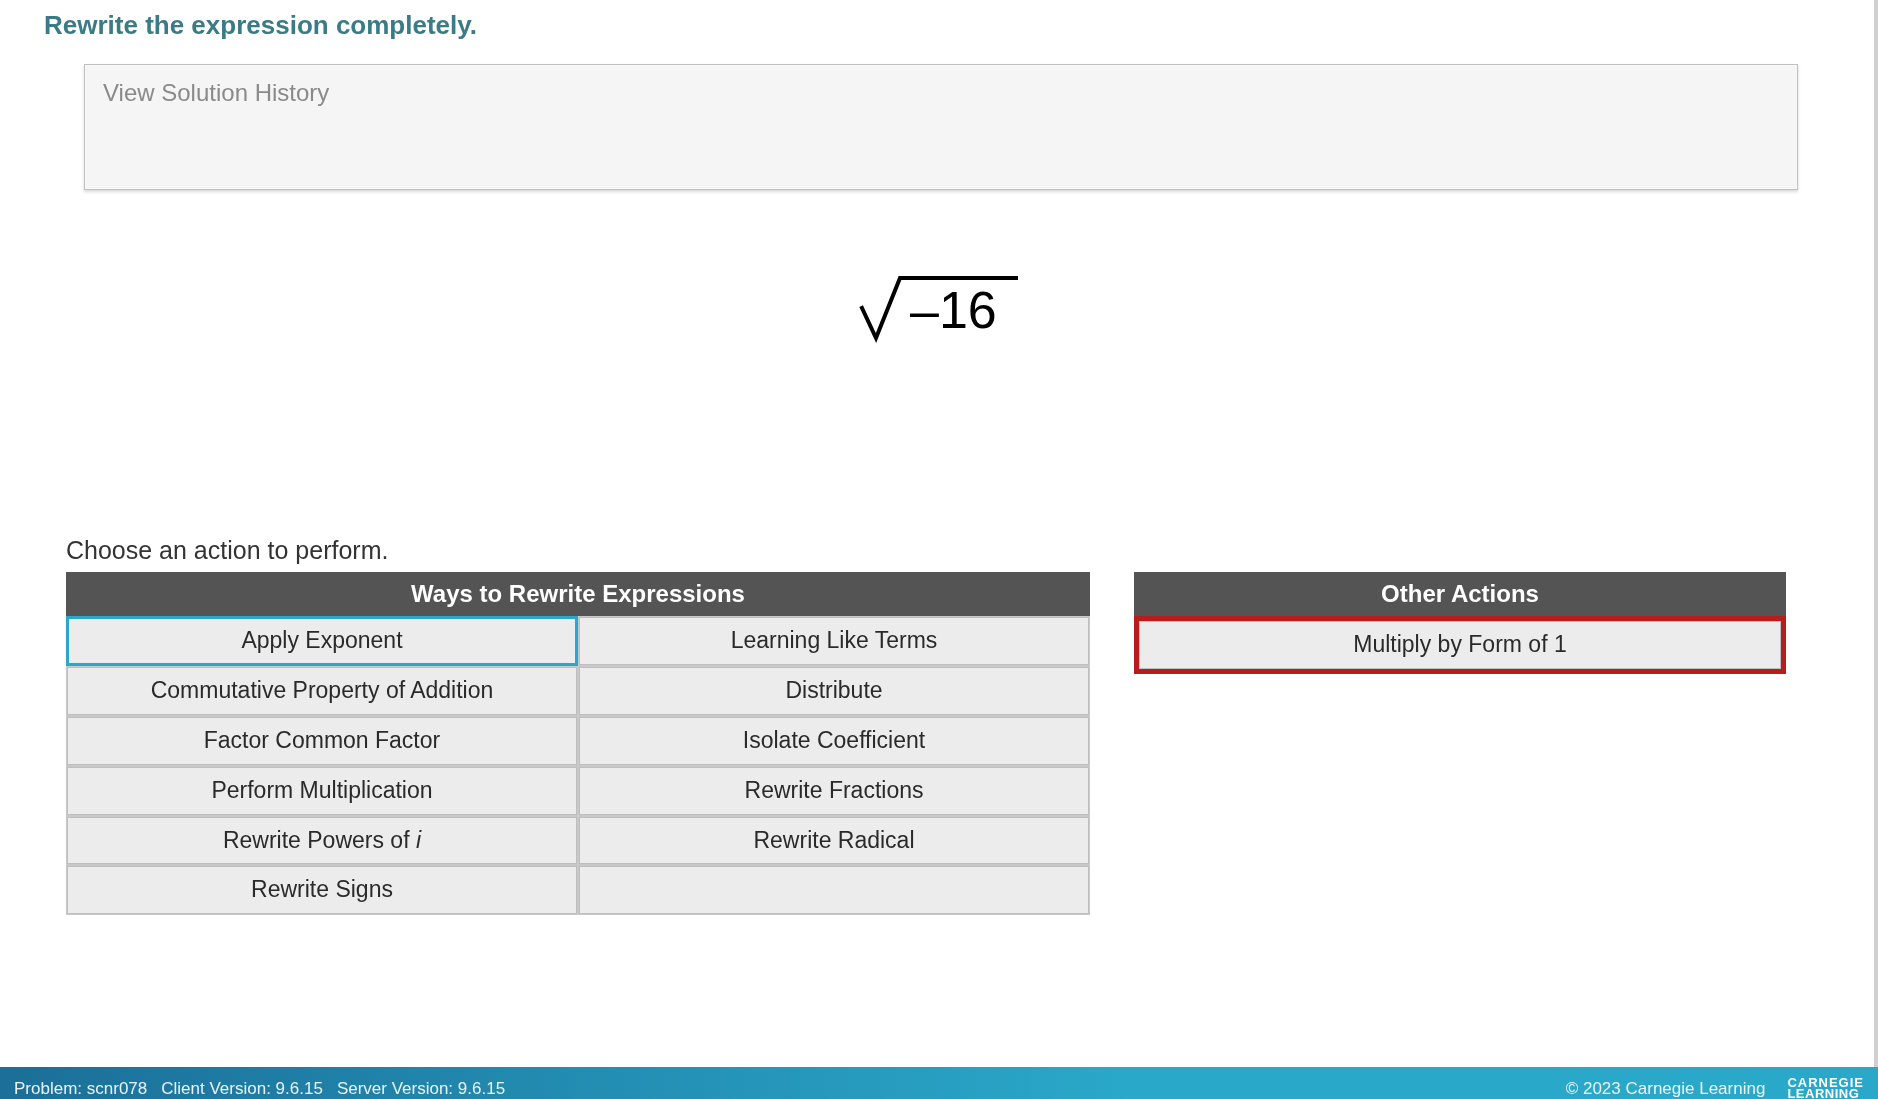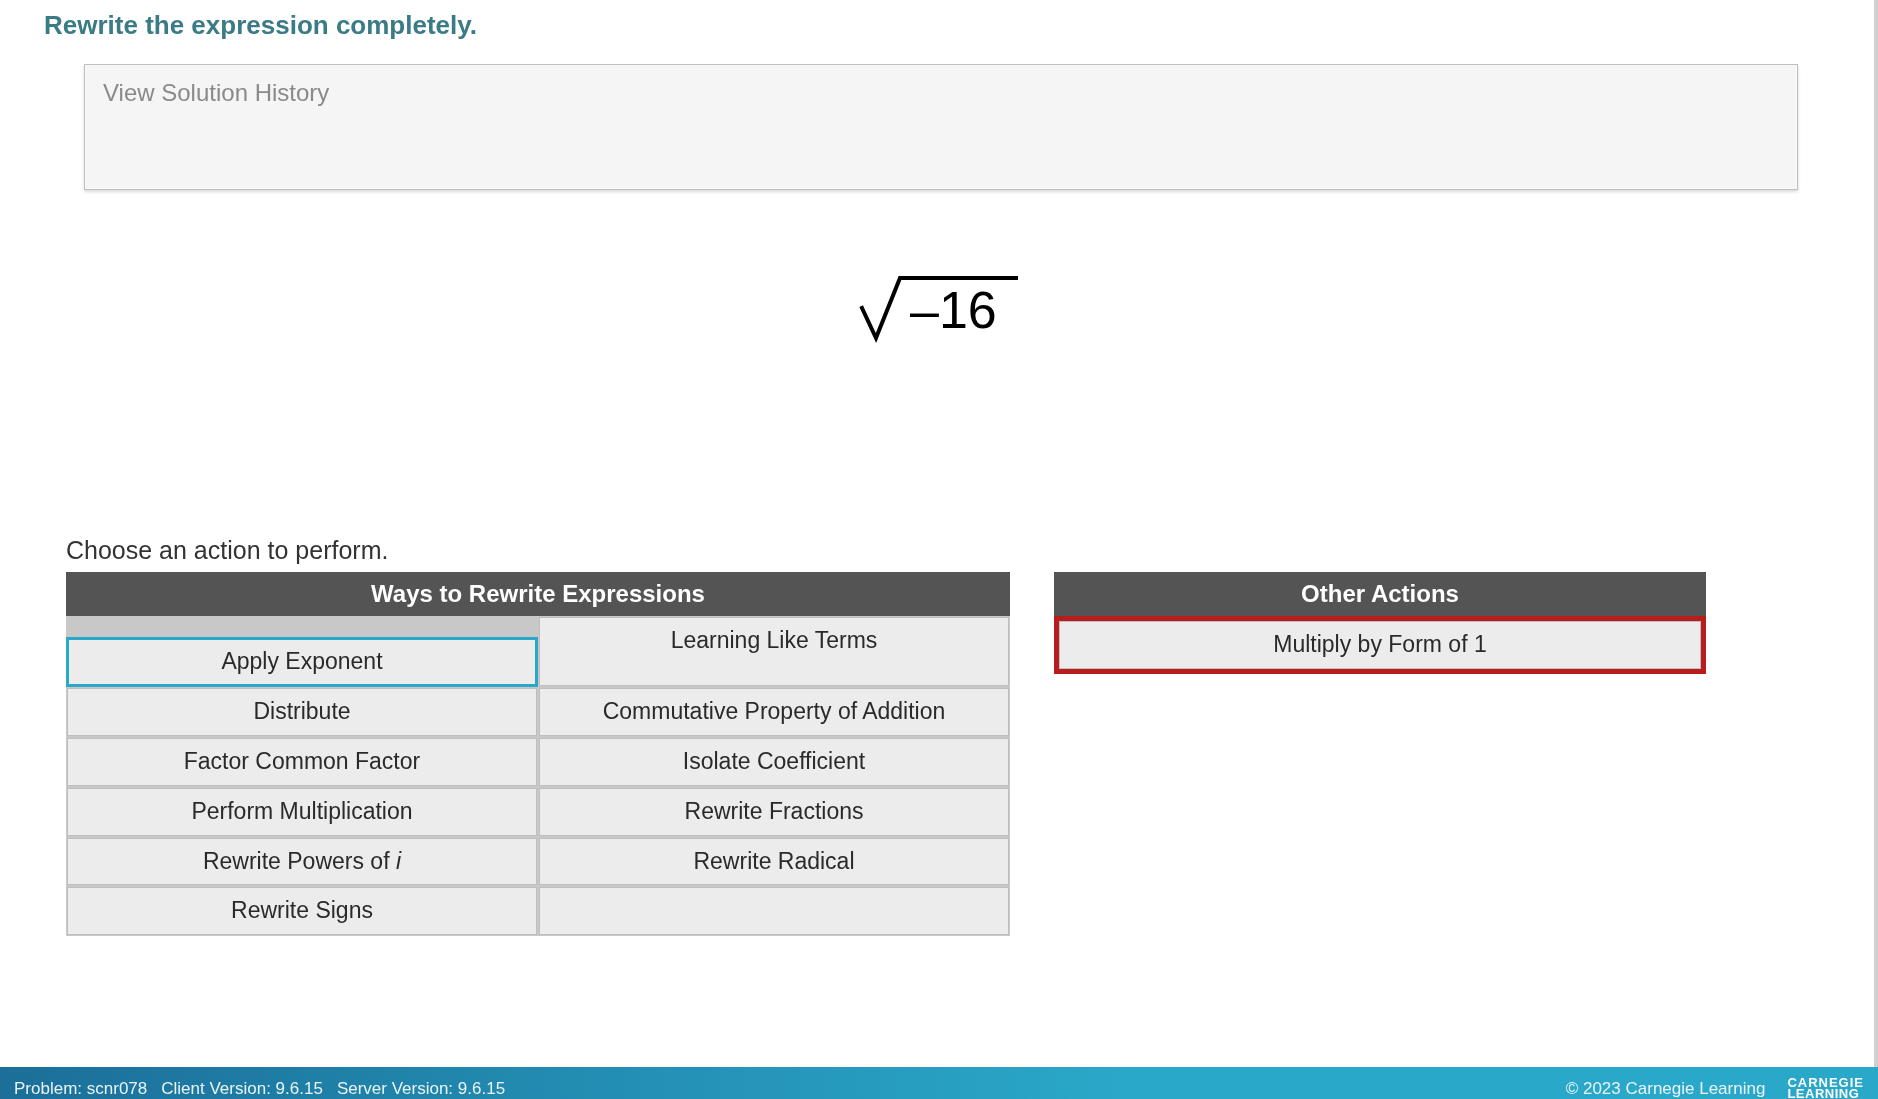--- a/index.html
+++ b/index.html
@@ -70,21 +70,21 @@
     align-items: flex-start;
   }
   .panel-header {
     background: #545454;
     color: #ffffff;
     font-weight: 700;
     text-align: center;
     font-size: 24px;
     padding: 8px 6px;
   }
-  .ways-panel { width: 944px; }
+  .ways-panel { width: 1024px; }
   .other-panel { width: 652px; }
 
   .grid {
     display: grid;
     grid-template-columns: 1fr 1fr;
     gap: 2px;
     background: #c8c8c8;
     border: 1px solid #c8c8c8;
   }
   .other-grid {
@@ -102,21 +102,20 @@
     font-size: 23px;
     padding: 8px 6px;
     color: #2a2a2a;
     cursor: pointer;
     line-height: 1.3;
   }
   .cell.empty { cursor: default; }
   .cell.selected {
     outline: 3px solid #2aa8c9;
     outline-offset: -2px;
-    margin-top: 21px;
   }
   .cell .ital { font-style: italic; }
 
   .footer {
     position: absolute;
     left: 0;
     bottom: 0;
     width: 100%;
     height: 32px;
     background: linear-gradient(90deg, #1b6f99 0%, #2aa8c9 60%, #2aa8c9 100%);
@@ -168,22 +167,22 @@
 
   <div class="choose-label">Choose an action to perform.</div>
 
   <div class="tables-row">
 
     <div class="ways-panel">
       <div class="panel-header">Ways to Rewrite Expressions</div>
       <div class="grid" id="ways-grid">
           <div class="cell selected">Apply Exponent</div>
           <div class="cell">Learning Like Terms</div>
+          <div class="cell">Commutative Property of Addition</div>
           <div class="cell">Distribute</div>
-          <div class="cell">Commutative Property of Addition</div>
           <div class="cell">Factor Common Factor</div>
           <div class="cell">Isolate Coefficient</div>
           <div class="cell">Perform Multiplication</div>
           <div class="cell">Rewrite Fractions</div>
           <div class="cell">Rewrite Powers of <span class="ital">i</span></div>
           <div class="cell">Rewrite Radical</div>
           <div class="cell">Rewrite Signs</div>
           <div class="cell empty">&nbsp;</div>
         </div>
     </div>

